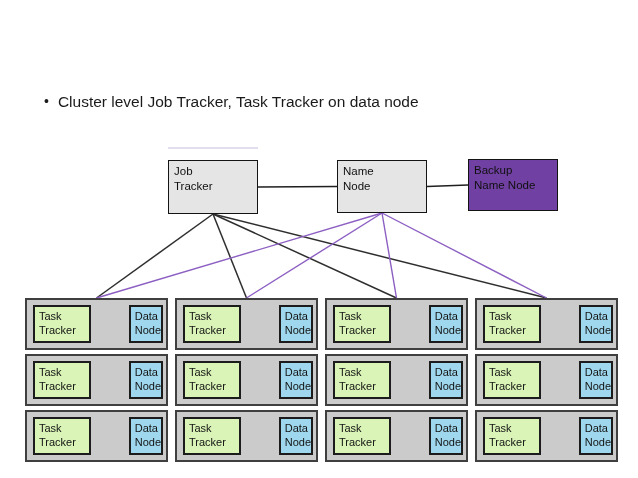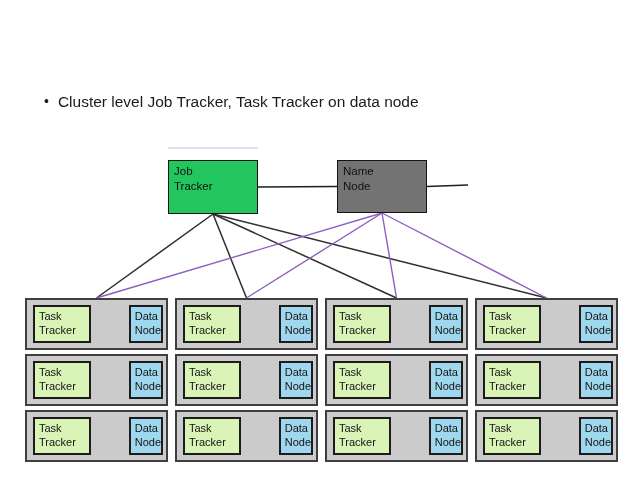--- a/index.html
+++ b/index.html
@@ -68,24 +68,26 @@
       <line x1="213" y1="214" x2="96.5" y2="298" stroke="#2e2e2e" stroke-width="1.5"></line>
       <line x1="213" y1="214" x2="246.5" y2="298" stroke="#2e2e2e" stroke-width="1.5"></line>
       <line x1="213" y1="214" x2="396.5" y2="298" stroke="#2e2e2e" stroke-width="1.5"></line>
       <line x1="213" y1="214" x2="546.5" y2="298" stroke="#2e2e2e" stroke-width="1.5"></line>
       <line x1="382" y1="213" x2="96.5" y2="298" stroke="#8c5fc2" stroke-width="1.4"></line>
       <line x1="382" y1="213" x2="246.5" y2="298" stroke="#8c5fc2" stroke-width="1.4"></line>
       <line x1="382" y1="213" x2="396.5" y2="298" stroke="#8c5fc2" stroke-width="1.4"></line>
       <line x1="382" y1="213" x2="546.5" y2="298" stroke="#8c5fc2" stroke-width="1.4"></line>
     </svg>
 
-  <div class="node" id="n-jt" style="background: #22c55e;">Job
+  <div class="node" id="n-jt" style="background: #e5e5e5;">Job
 Tracker</div>
-  <div class="node" id="n-nn" style="background: #737373;">Name
+  <div class="node" id="n-nn" style="background: #e5e5e5;">Name
 Node</div>
+  <div class="node" id="n-bnn" style="background: rgb(112, 64, 162);">Backup
+Name Node</div>
 
   <div id="grid">
       <div class="grid-row">
         <div class="group" style="background: rgb(203, 203, 203);">
     <div class="ibox task" style="background: rgb(217, 244, 182);">Task
 Tracker</div>
     <div class="ibox data" style="background: rgb(159, 216, 238);">Data
 Node</div>
   </div>
         <div class="group" style="background: rgb(203, 203, 203);">

